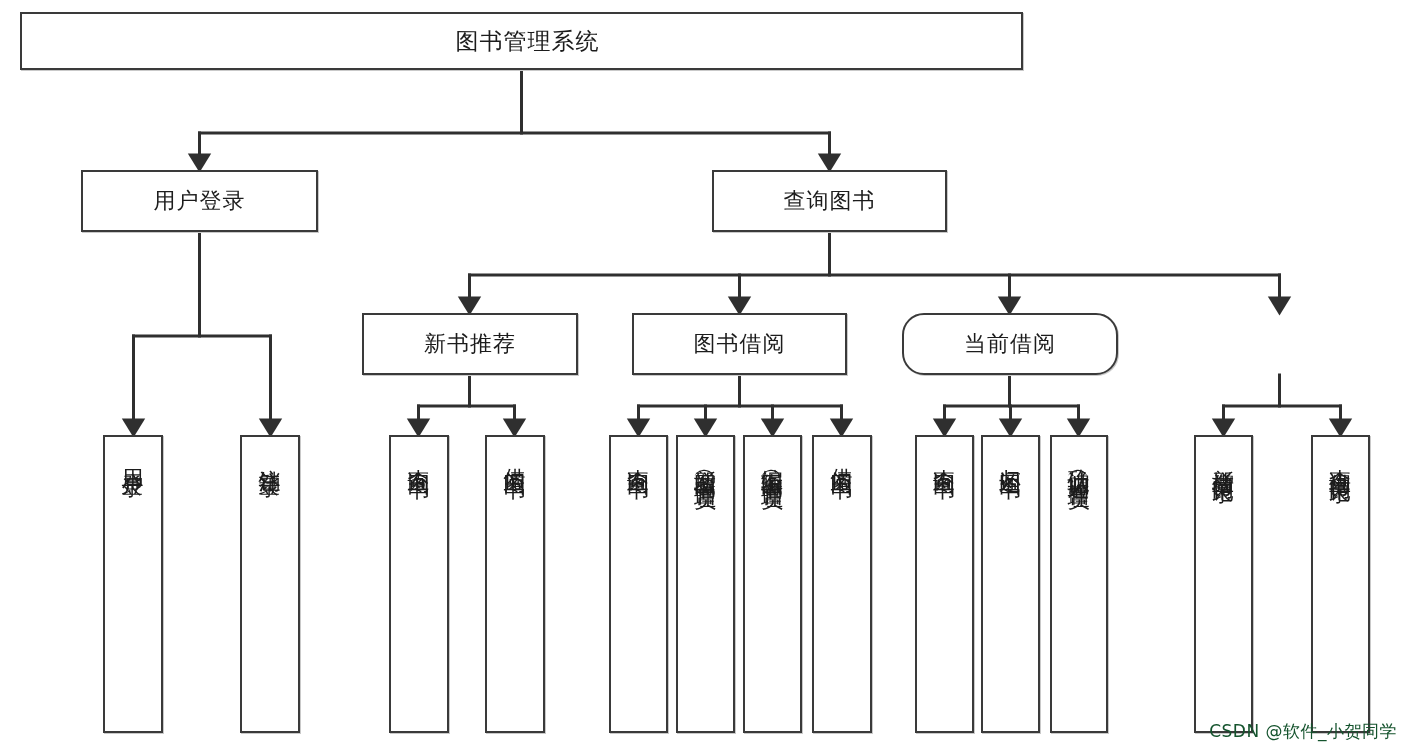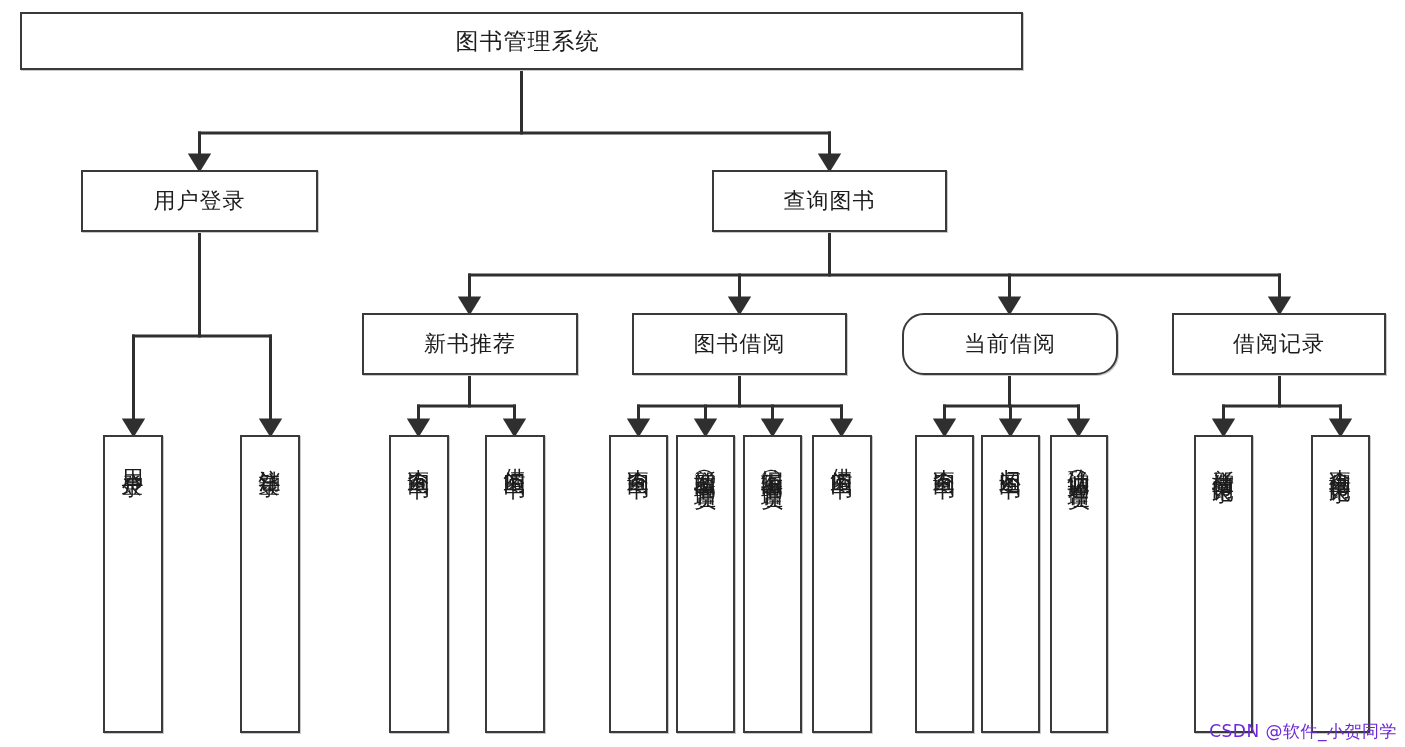--- a/index.html
+++ b/index.html
@@ -58,21 +58,21 @@
     font-size: 22px;
     letter-spacing: 3px;
     white-space: nowrap;
   }
   .node.root .label { font-size: 23px; }
   .watermark {
     position: absolute;
     right: 8px;
     bottom: 4px;
     font-size: 17px;
-    color: #6d28d9;
+    color: #14532d;
     letter-spacing: 0.5px;
     z-index: 5;
     white-space: nowrap;
   }
 </style>
 </head>
 <body>
 
 <div id="canvas">
 
@@ -142,23 +142,20 @@
 
   <div class="node horizontal" id="node-new-book-recommend" style="left: 362px; top: 313px; width: 216px; height: 62px;">
     <span class="label">新书推荐</span>
   </div>
   <div class="node horizontal" id="node-book-borrow" style="left: 632px; top: 313px; width: 215px; height: 62px;">
     <span class="label">图书借阅</span>
   </div>
   <div class="node horizontal" id="node-current-borrow" style="left: 902px; top: 313px; width: 216px; height: 62px; border-radius: 22px;">
     <span class="label">当前借阅</span>
   </div>
-  <div class="node horizontal" id="node-borrow-records" style="left: 1172px; top: 313px; width: 214px; height: 62px;">
-    <span class="label">借阅记录</span>
-  </div>
 
   <div class="node vertical" id="node-leaf-0" style="left: 103px; top: 435px; width: 60px; height: 298px;">
     <span class="label">用户登录</span>
   </div>
   <div class="node vertical" id="node-leaf-1" style="left: 240px; top: 435px; width: 60px; height: 298px;">
     <span class="label">注销登录</span>
   </div>
   <div class="node vertical" id="node-leaf-2" style="left: 389px; top: 435px; width: 60px; height: 298px;">
     <span class="label">查询图书</span>
   </div>

